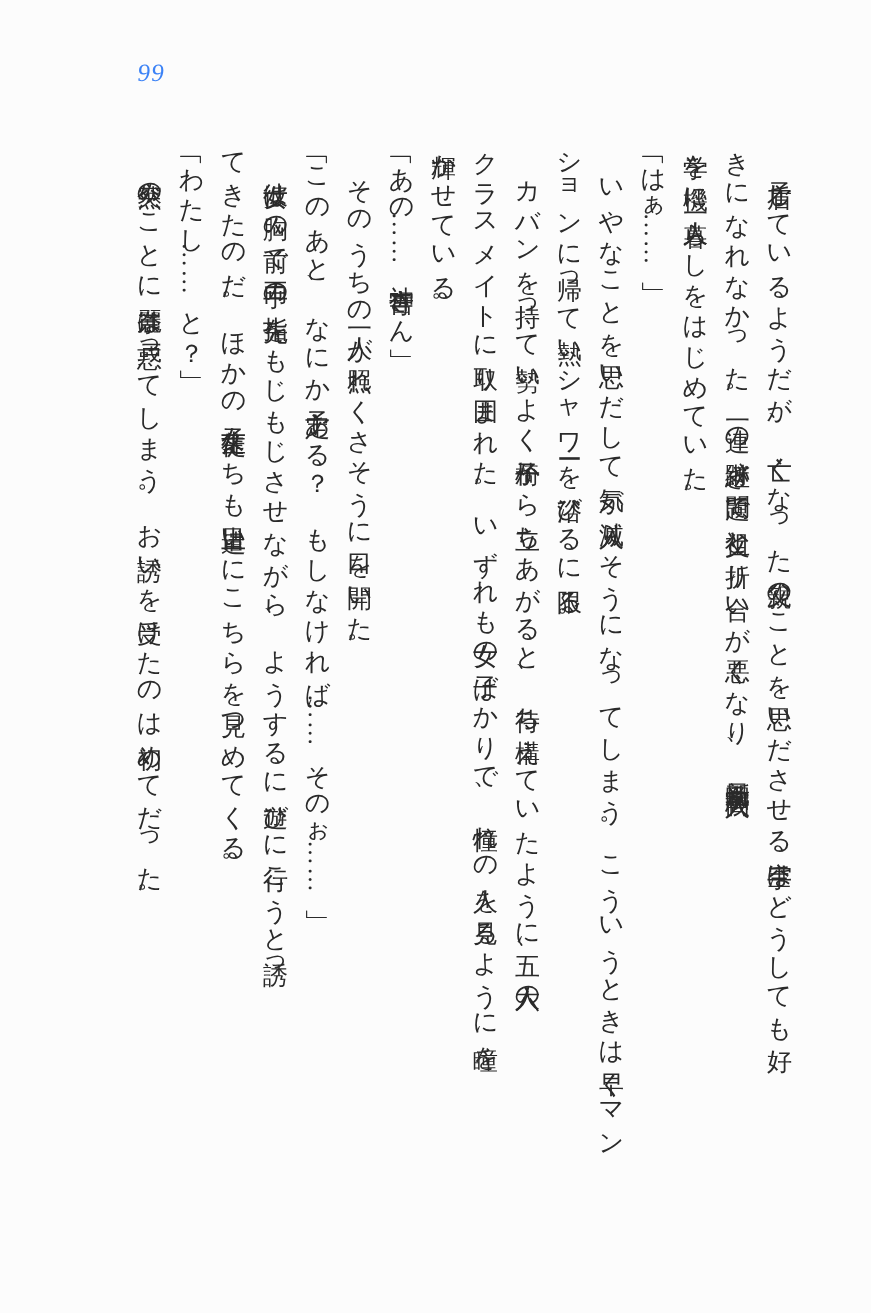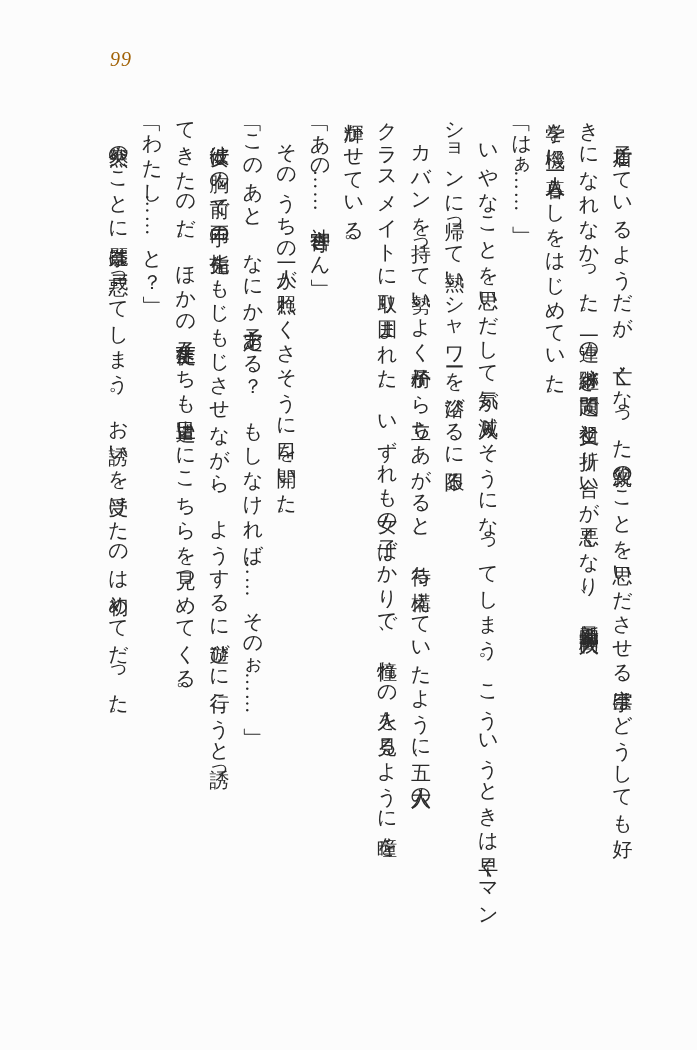--- a/index.html
+++ b/index.html
@@ -16,21 +16,21 @@
     height: 1050px;
     background: #fcfcfc;
     font-family: "Liberation Serif", "DejaVu Serif", serif;
   }
   .page-number {
     position: absolute;
     left: 110px;
     top: 48px;
     font-size: 20px;
     font-style: italic;
-    color: #a16207;
+    color: #3b82f6;
     letter-spacing: 1px;
   }
   .text-block {
     position: absolute;
     top: 108px;
     right: 58px;
     width: 540px;
     height: 830px;
     writing-mode: vertical-rl;
     text-orientation: mixed;

